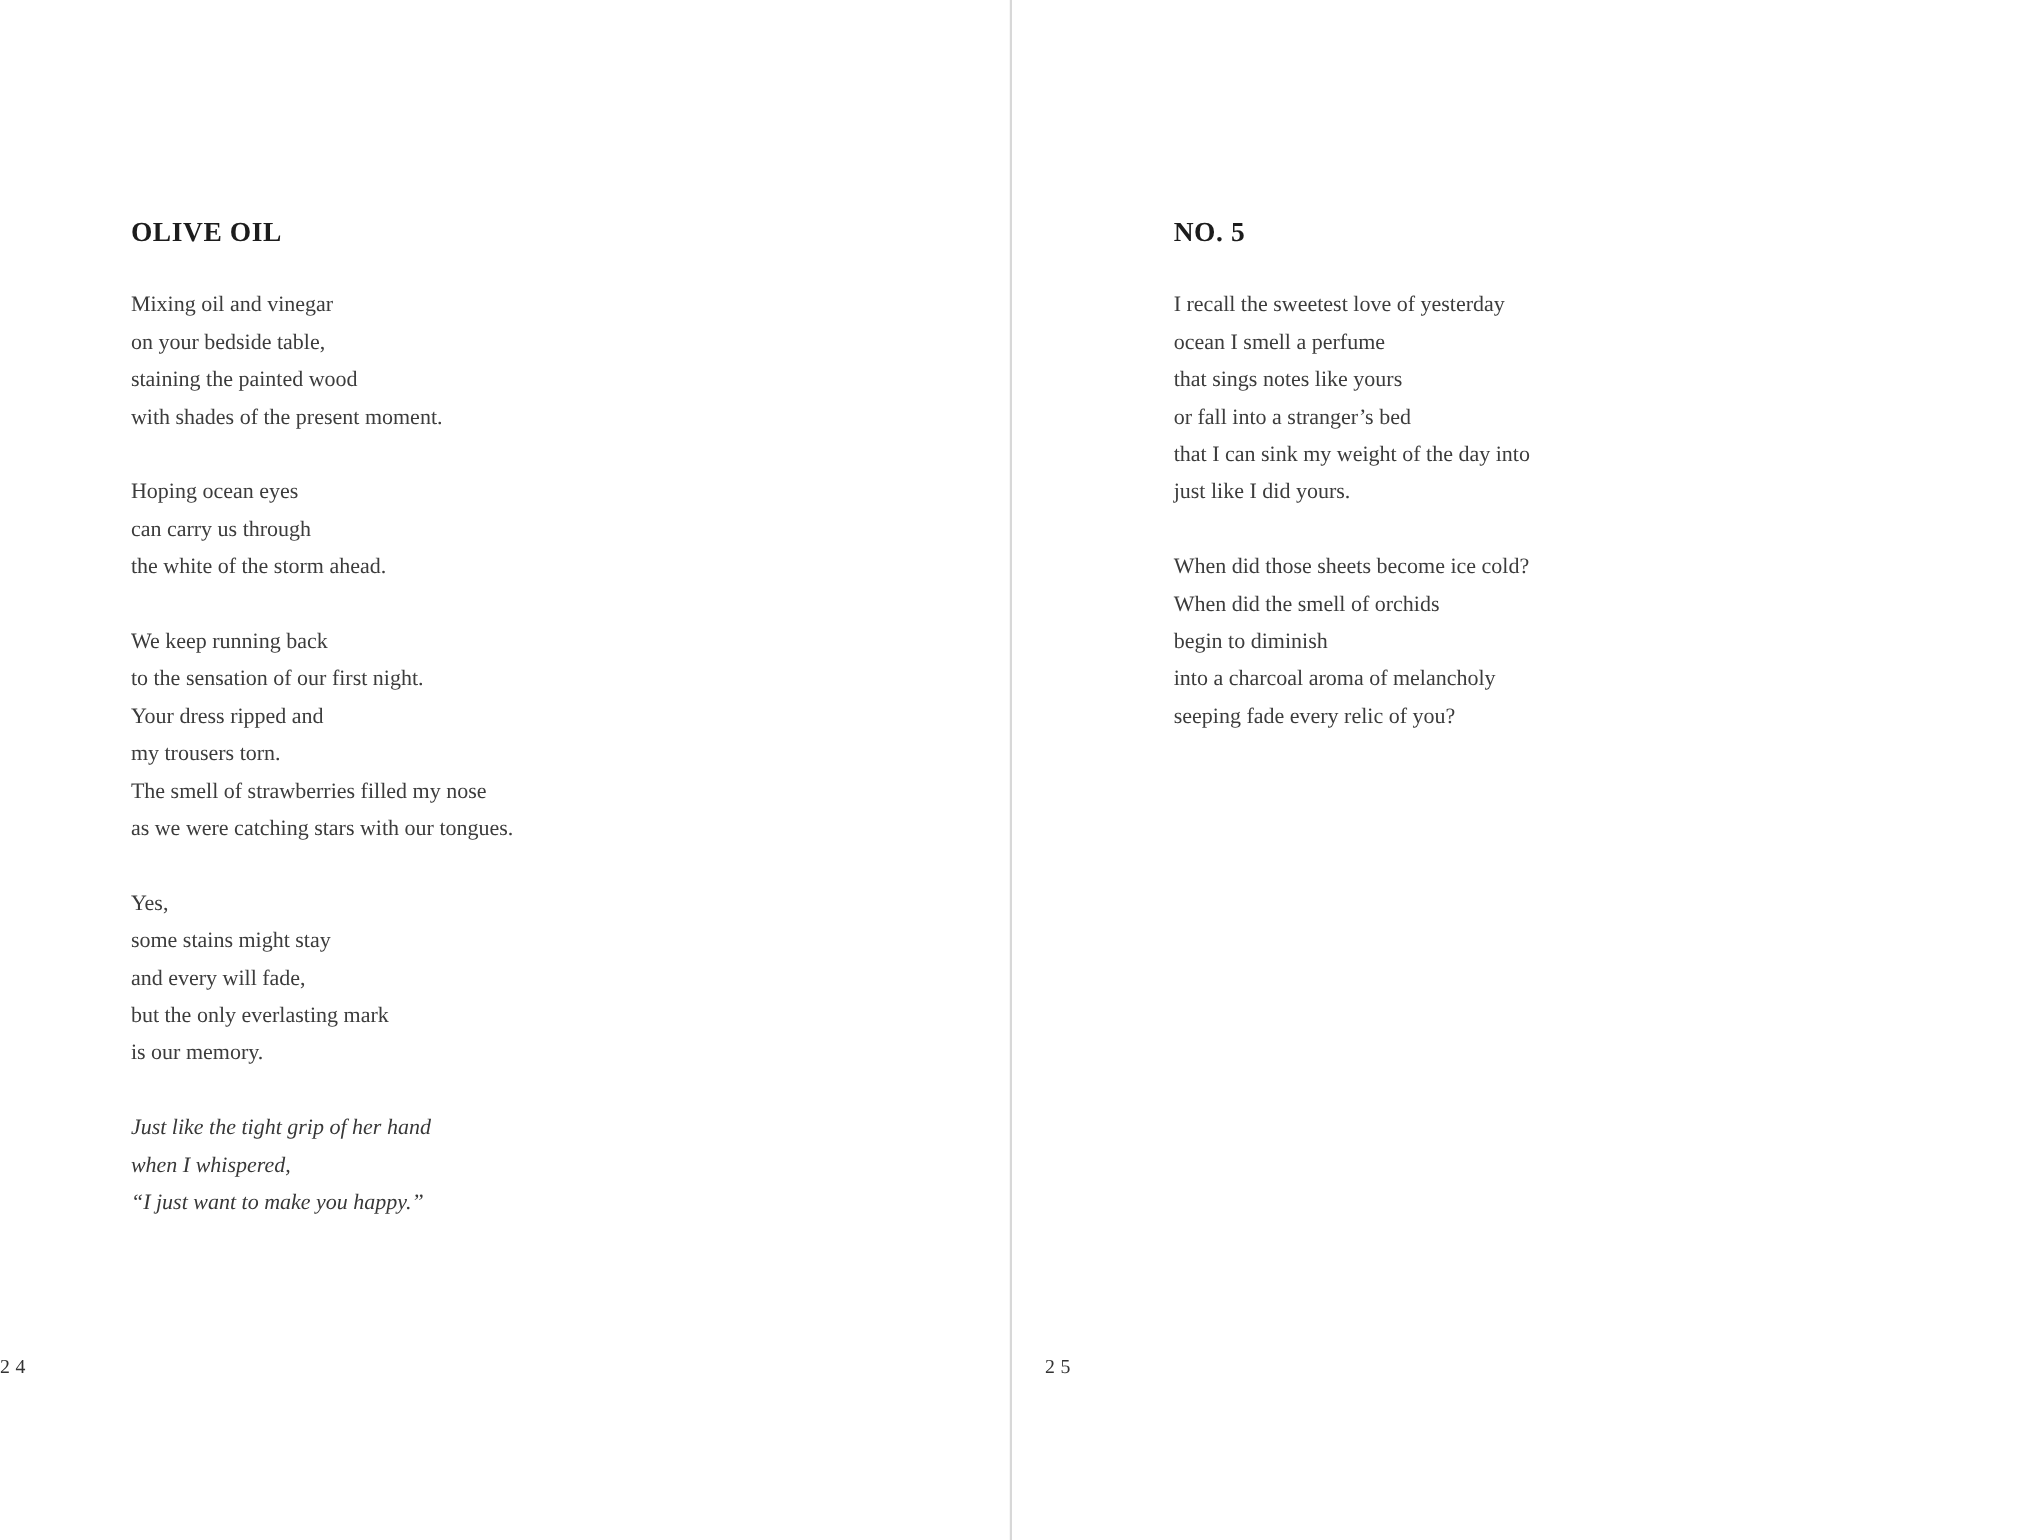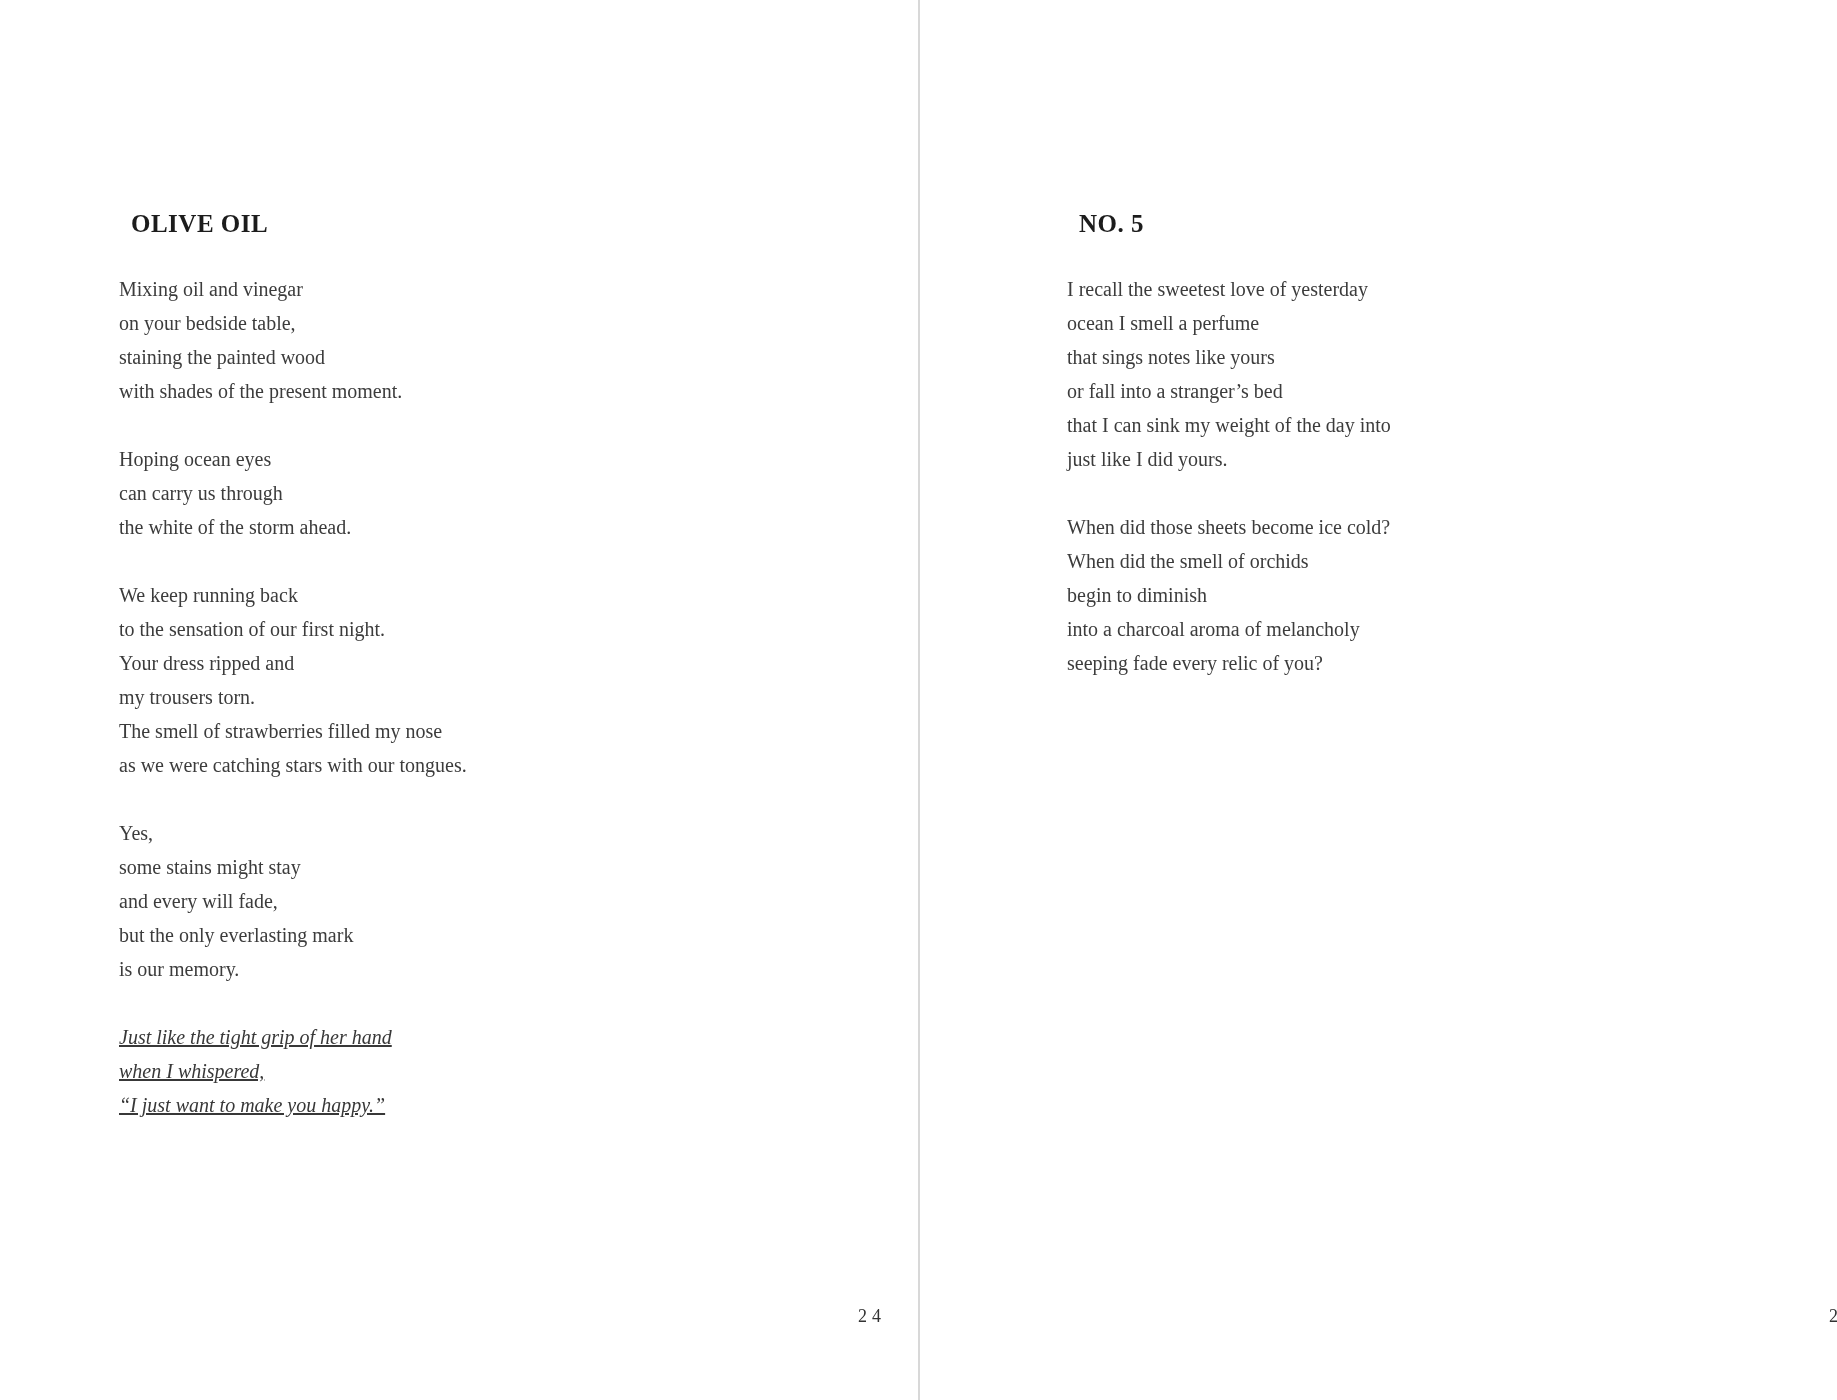--- a/index.html
+++ b/index.html
@@ -35,48 +35,47 @@
     top: 197px;
   }
   .page-left  .page-content { left: 119px; width: 700px; }
   .page-right .page-content { left: 147px; width: 700px; }
   .poem-title {
     font-size: 25px;
     font-weight: bold;
     line-height: 30px;
     letter-spacing: 0.5px;
     color: #1c1c1c;
-    margin: 12px;
+    margin: 0;
   }
   .poem {
     margin-top: 33px;
   }
   .stanza {
     margin: 0 0 34px 0;
   }
   .stanza:last-child { margin-bottom: 0; }
   .line {
     margin: 0;
     padding: 0;
     font-size: 20px;
     line-height: 34px;
     color: #3c3c3c;
     white-space: pre;
   }
   .stanza.italic .line {
     font-style: italic;
     color: #383838;
-    text-decoration: underline;
   }
   .page-number {
     position: absolute;
-    top: 1306px;
+    top: 1232px;
     left: 0;
     width: 100%;
-    text-align: right;
+    text-align: left;
     font-size: 18px;
     letter-spacing: 5px;
     color: #333333;
   }
   .page-left  .page-number { padding-right: 32px; box-sizing: border-box; }
   .page-right .page-number { padding-left: 30px;  box-sizing: border-box; }
 </style>
 </head>
 <body>
 

